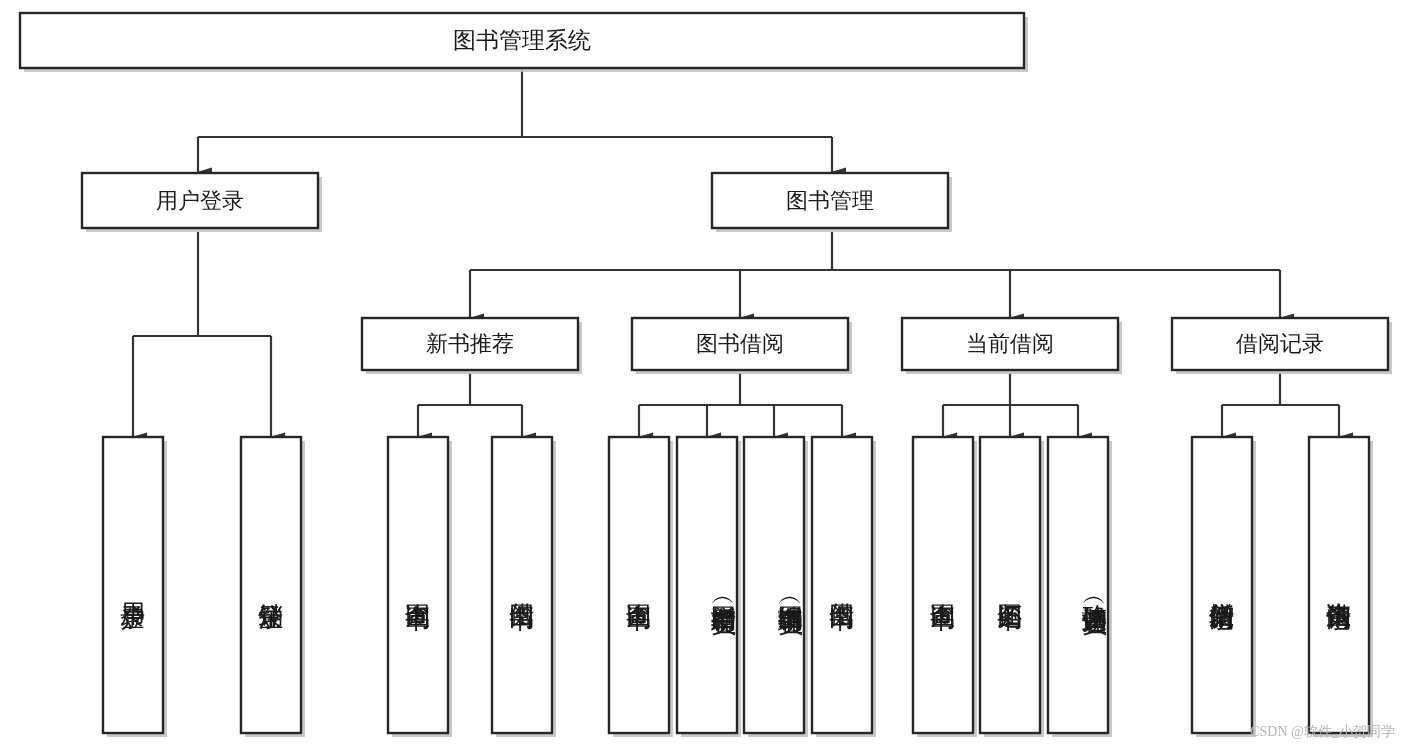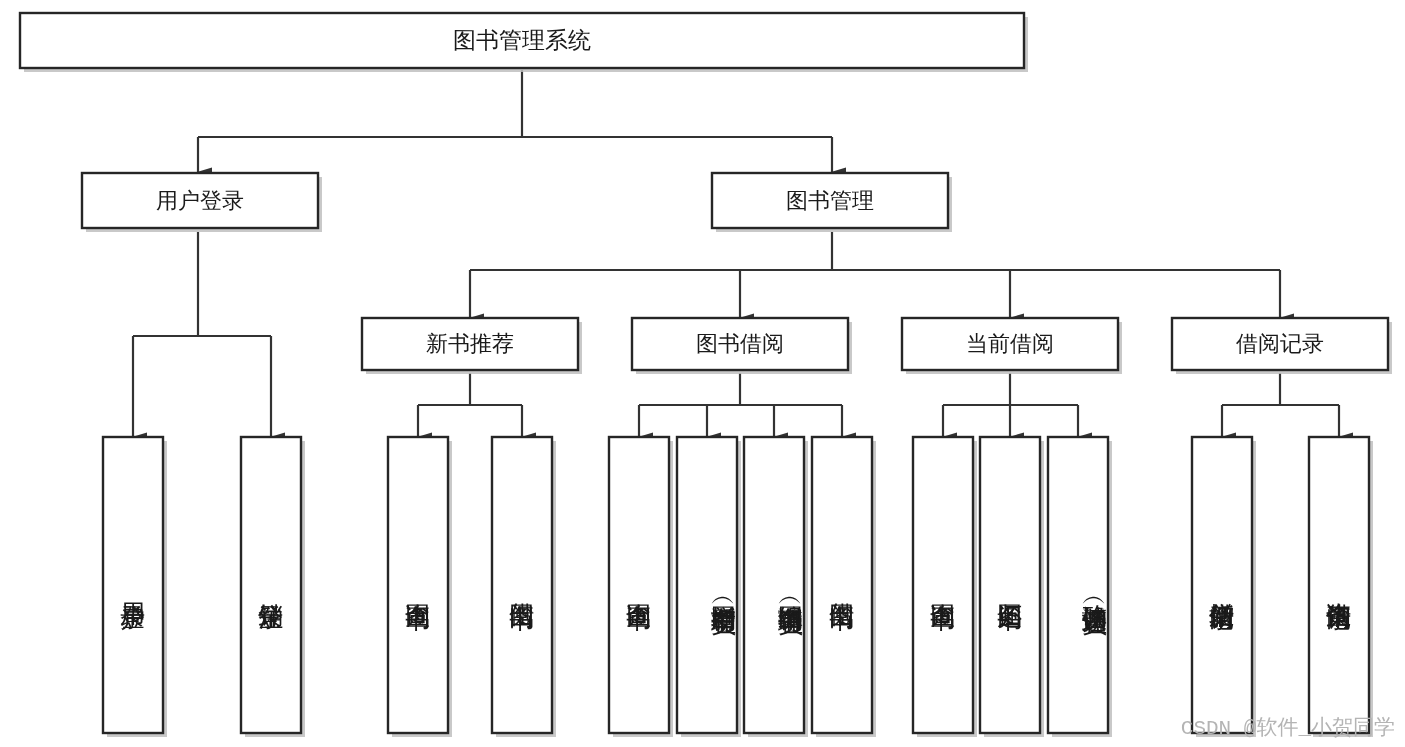--- a/index.html
+++ b/index.html
@@ -66,22 +66,22 @@
     align-items: center;
     justify-content: center;
     text-align: center;
     white-space: nowrap;
     pointer-events: none;
   }
   .watermark {
     position: absolute;
     right: 10px;
     bottom: 6px;
-    font-family: Liberation Mono, monospace;
-    font-size: 21px;
+    font-family: Liberation Serif, serif;
+    font-size: 14px;
     color: #b4b4b4;
     white-space: nowrap;
     user-select: none;
   }
 </style>
 </head>
 <body>
 
 <div id="diagram-root">
 

